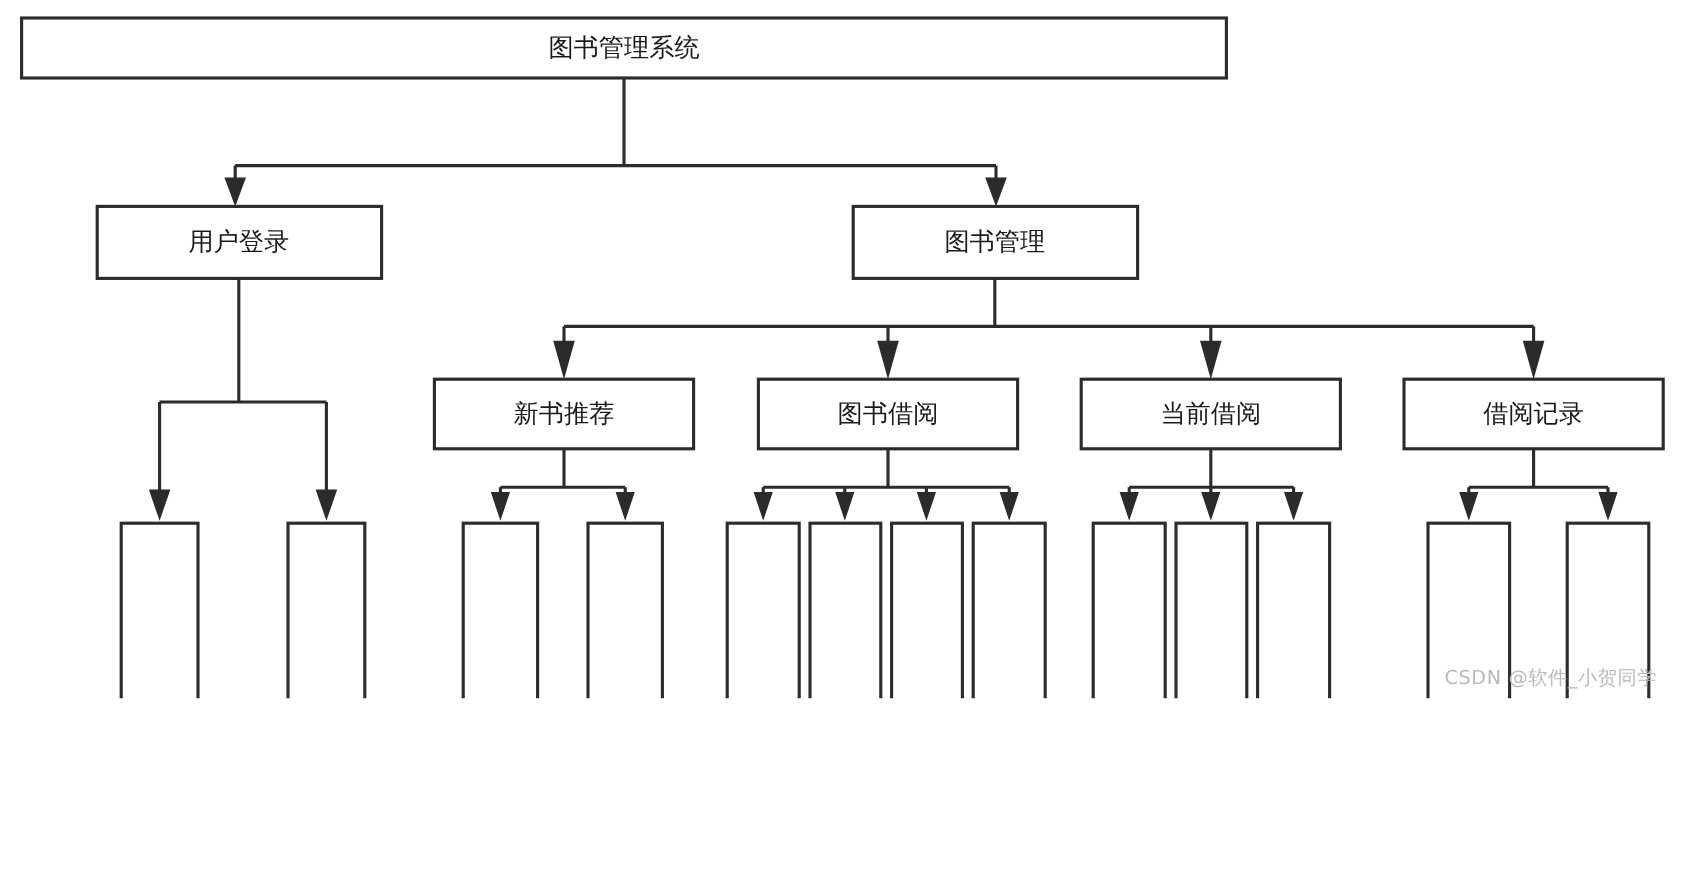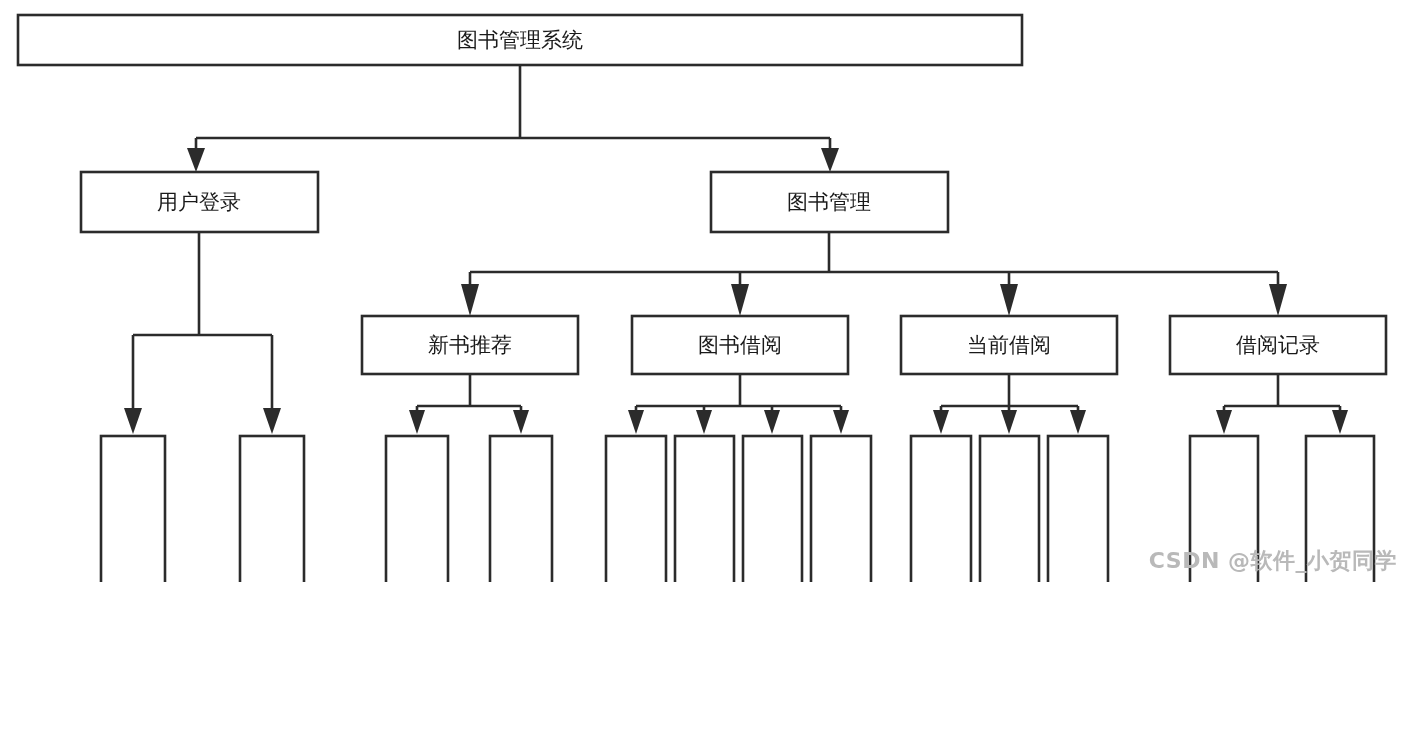--- a/index.html
+++ b/index.html
@@ -57,28 +57,27 @@
     letter-spacing: 1.5px;
     text-align: center;
     display: flex;
     align-items: center;
     justify-content: center;
     white-space: nowrap;
     pointer-events: none;
   }
   #watermark {
     position: absolute;
-    right: 8px;
+    right: 24px;
     bottom: 6px;
     font-family: "DejaVu Sans", "Liberation Sans", sans-serif;
-    font-size: 22px;
+    font-size: 16px;
     color: #b9b9b9;
     letter-spacing: 0.5px;
     white-space: nowrap;
-    font-weight: bold;
   }
 </style>
 </head>
 <body>
 
 <div id="diagram-root">
 
   <svg id="tree-svg" viewBox="0 0 1405 747">
 
     <rect class="node-box" x="18" y="15" width="1004" height="50"></rect>

